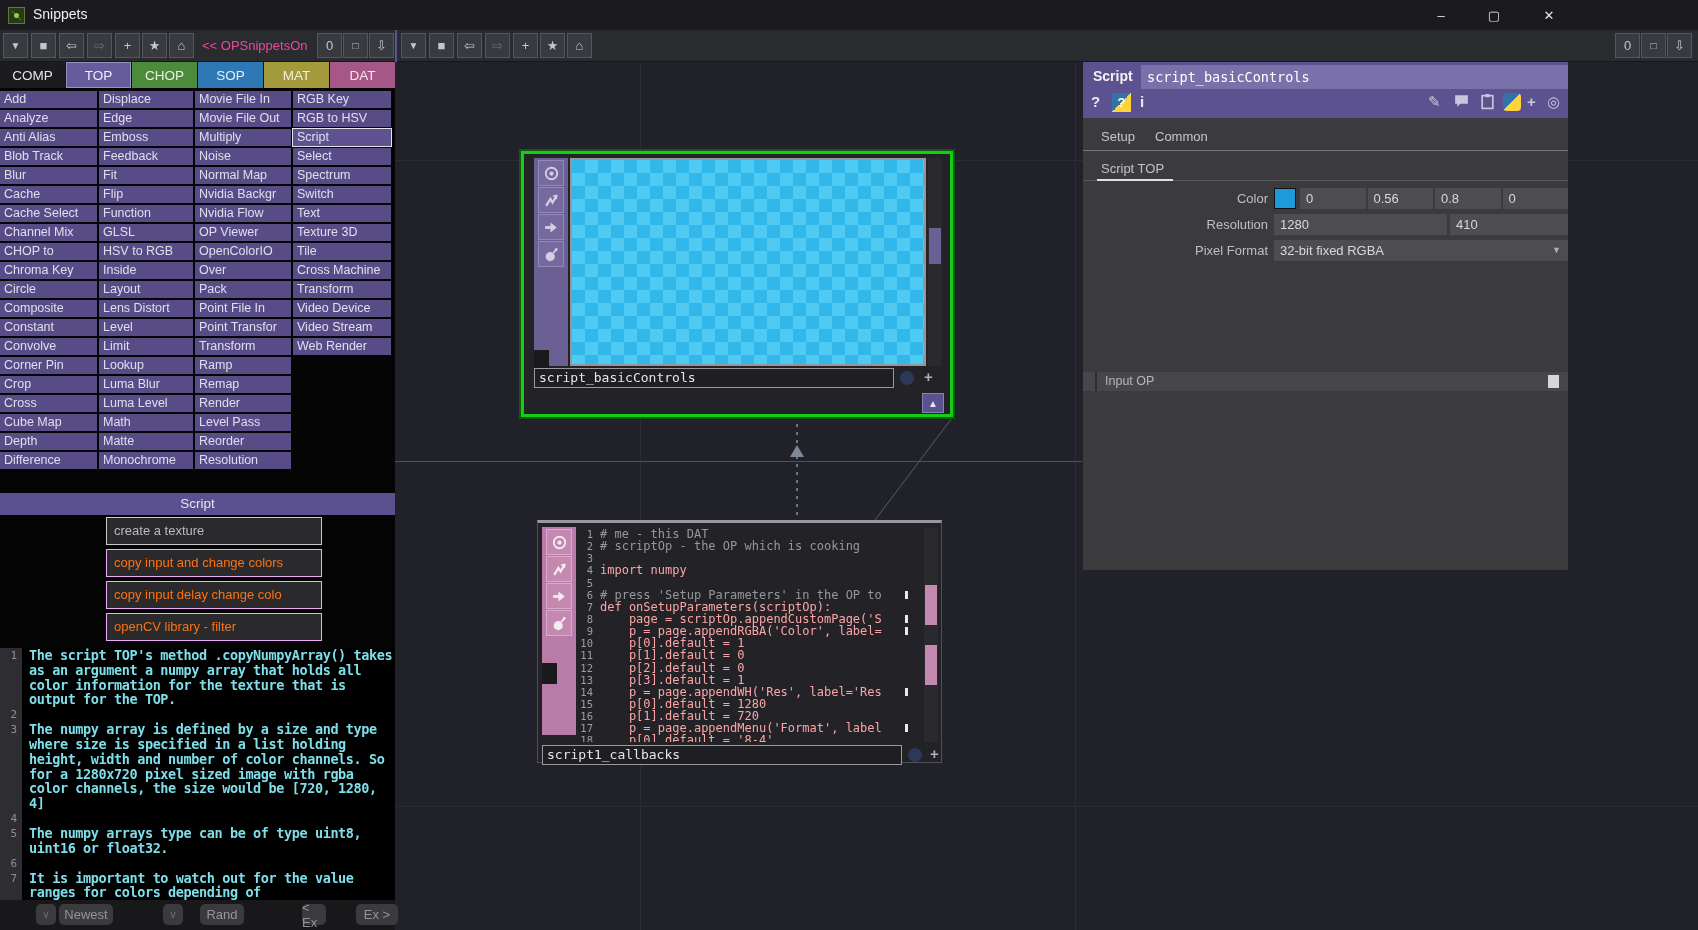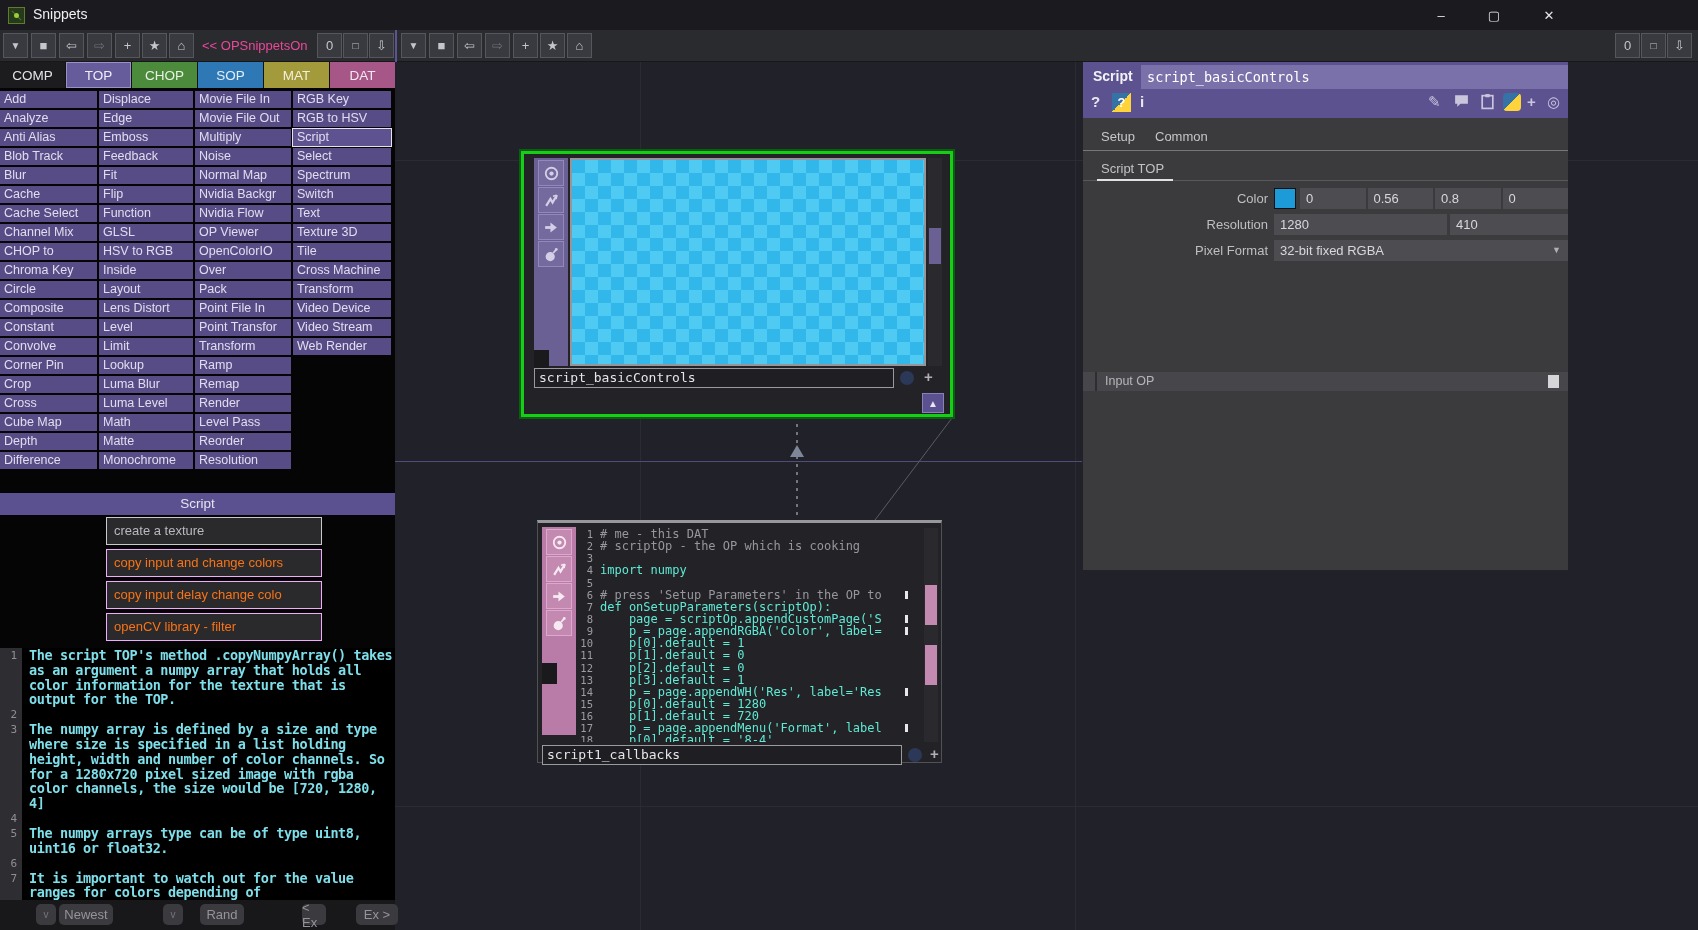--- a/index.html
+++ b/index.html
@@ -90,21 +90,21 @@
   #expand-box { position:absolute; left:398px; top:239px; width:22px; height:20px; background:#5C5190;
                 border:1px solid #8A80B8; color:#E8E6F2; font-size:10px; display:flex; align-items:center; justify-content:center; }
 
   
   #node-dat { left:142px; top:458px; width:405px; height:243px; background:#232327;
               border:1px solid #515155; border-top:3px solid #98989C; }
   #code-area { position:absolute; left:42px; top:5px; width:342px; height:214px; overflow:hidden; }
   .code-line { position:relative; height:12.15px; display:flex; font-family:"DejaVu Sans Mono", monospace;
                font-size:12px; line-height:12.15px; white-space:pre; }
   .code-num { width:20px; flex:none; text-align:right; padding-right:7px; color:#9C9DA3; font-size:10.5px; }
-  .code-text { color:#5eead4; }
+  .code-text { color:#fca5a5; }
   .code-text.comment { color:#96979D; }
   .wrap-mark { position:absolute; right:14px; top:2px; width:3px; height:8px; background:#E8E8EA; }
 
   
   #param-panel { left:1083px; top:62px; width:485px; height:508px; background:#3B3B3E; }
   #pp-header { position:absolute; left:0; top:0; width:485px; height:56px; background:#5C5290; }
   #pp-type { position:absolute; left:10px; top:6px; color:#F2F2F4; font-size:14px; font-weight:bold; }
   #pp-name-field { position:absolute; left:58px; top:3px; width:427px; height:24px; background:#7A71AB;
                    color:#FFFFFF; font-family:"DejaVu Sans Mono", monospace; font-size:13.5px; line-height:24px; padding-left:6px; }
   .pp-help { position:absolute; top:31px; color:#E9E9ED; font-size:15px; font-weight:bold; }

